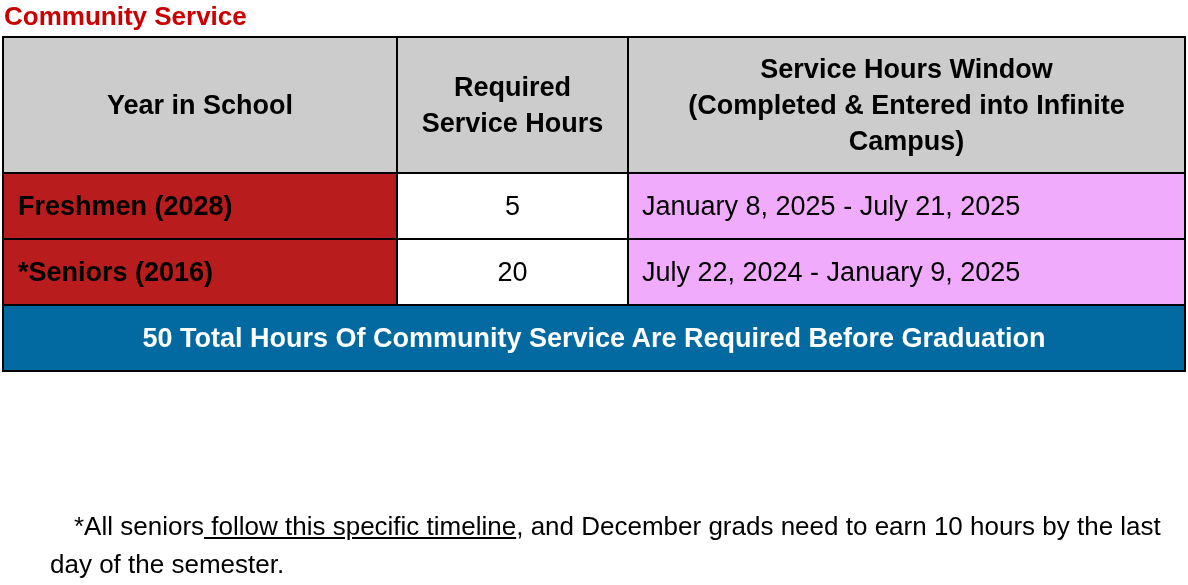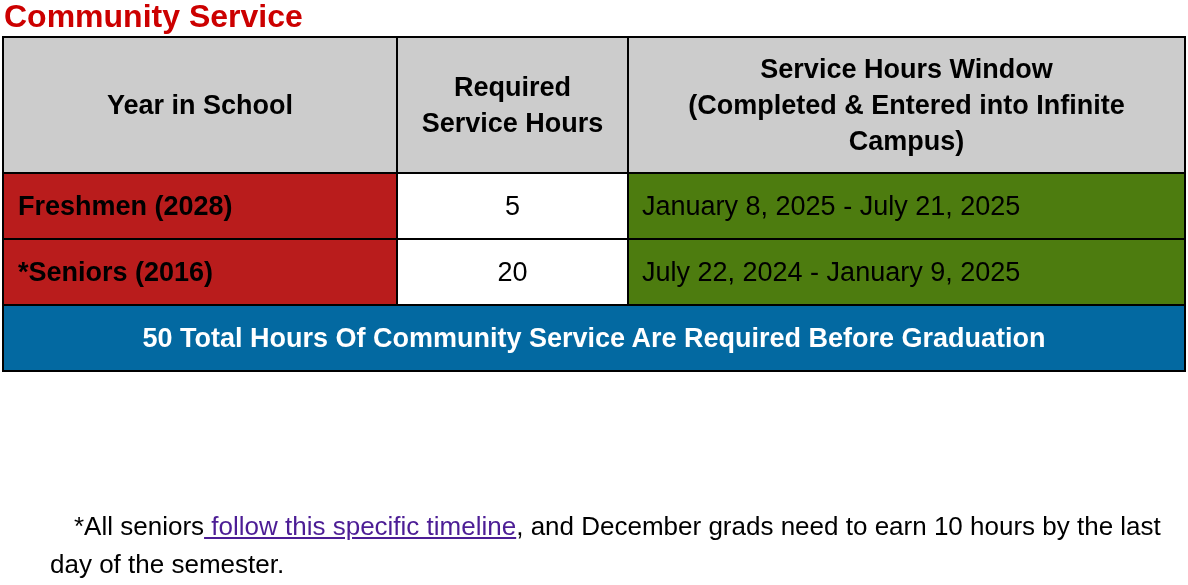--- a/index.html
+++ b/index.html
@@ -9,21 +9,21 @@
       width: 1188px;
       height: 585px;
       overflow: hidden;
       font-family: "Liberation Sans", sans-serif;
       color: #000000;
     }
     .title {
       position: absolute;
       left: 4px;
       top: 0px;
-      font-size: 32px;
+      font-size: 26px;
       font-weight: bold;
       line-height: 32px;
       color: #cc0000;
     }
     table.svc {
       position: absolute;
       left: 2px;
       top: 36px;
       width: 1182px;
       border-collapse: collapse;
@@ -50,21 +50,21 @@
       background: #b91c1c;
       font-weight: bold;
       padding-left: 14px !important;
       text-align: left;
     }
     td.hours {
       background: #ffffff;
       text-align: center;
     }
     td.window {
-      background: #4d7c0f;
+      background: #f0abfc;
       text-align: left;
       padding-left: 13px !important;
     }
     td.total {
       background: #0369a1;
       color: #ffffff;
       font-weight: bold;
       text-align: center;
       height: 64px;
     }
@@ -75,21 +75,21 @@
       width: 1120px;
       font-size: 26px;
       line-height: 38px;
       color: #000000;
     }
     .note .indent {
       display: inline-block;
       width: 24px;
     }
     .note a {
-      color: #4c1d95;
+      color: #000000;
     }
   </style>
 </head>
 <body>
 
 <div class="title">Community Service</div>
 
 <table class="svc">
   <colgroup>
     <col style="width:394px">

